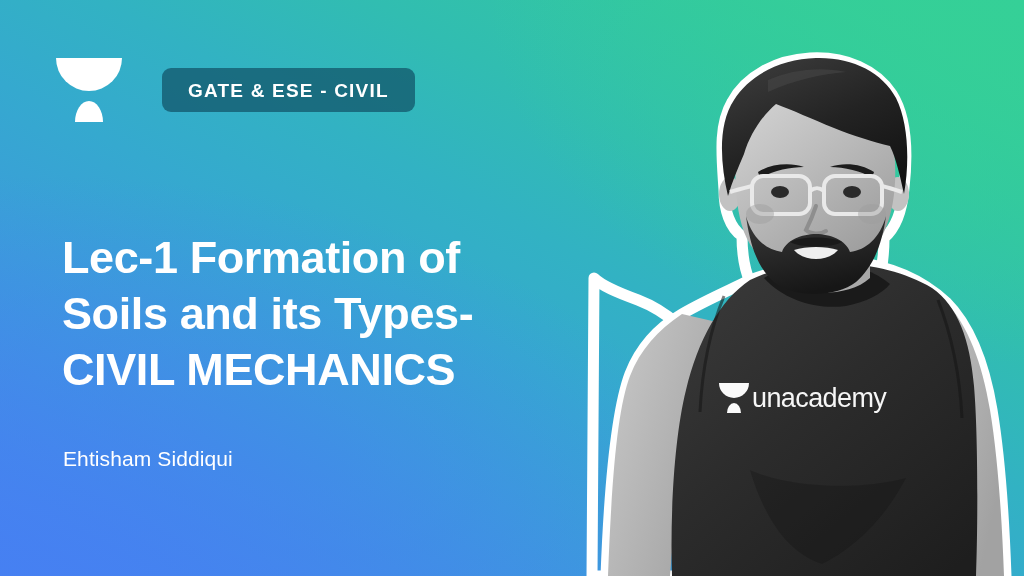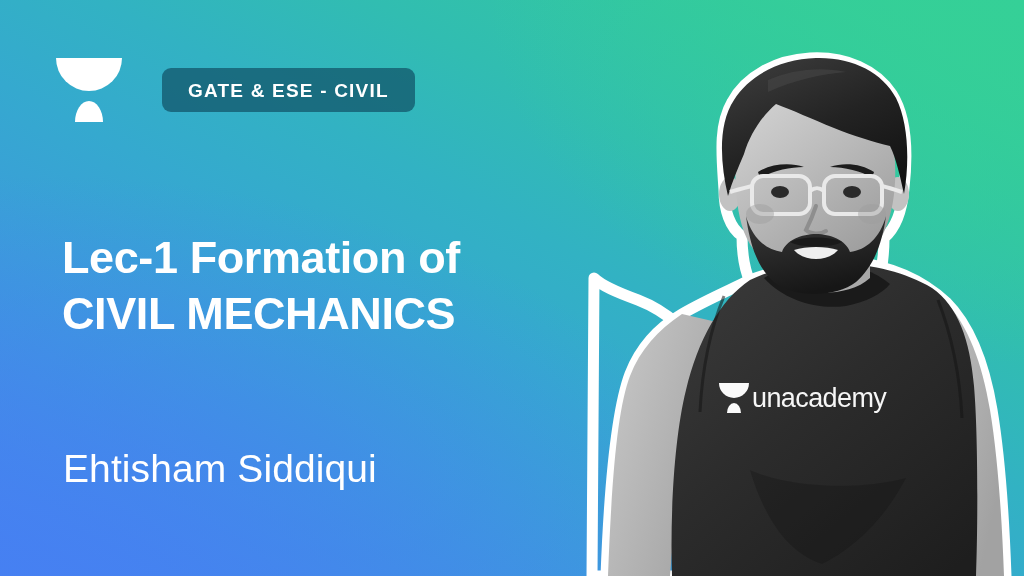--- a/index.html
+++ b/index.html
@@ -105,21 +105,21 @@
     margin-top:44px;
   }
   .title-line { display:block; white-space:nowrap; }
 
   
   .author {
     position:absolute;
     left:63px;
     top:446px;
     color:#ffffff;
-    font-size:39px;
+    font-size:21px;
     font-weight:normal;
     letter-spacing:0.1px;
     line-height:1.2;
     font-family:"Liberation Sans", sans-serif;
   }
 
   
   .presenter {
     position:absolute;
     right:0; bottom:0;
@@ -177,20 +177,21 @@
     <div class="bowl"></div>
     <div class="dome"></div>
   </div>
 
   <div class="badge">
     <span class="badge-label">GATE &amp; ESE - CIVIL</span>
   </div>
 
   <div class="title">
     <span class="title-line">Lec-1 Formation of</span>
+    <span class="title-line">Soils and its Types-</span>
     <span class="title-line">CIVIL MECHANICS</span>
   </div>
 
   <div class="author">Ehtisham Siddiqui</div>
 
   <div class="presenter">
     <svg viewBox="0 0 470 576" xmlns="http://www.w3.org/2000/svg">
       <defs>
         <linearGradient id="skinG" x1="0" y1="0" x2="0.6" y2="1">
           <stop offset="0" stop-color="#dadada"></stop>

